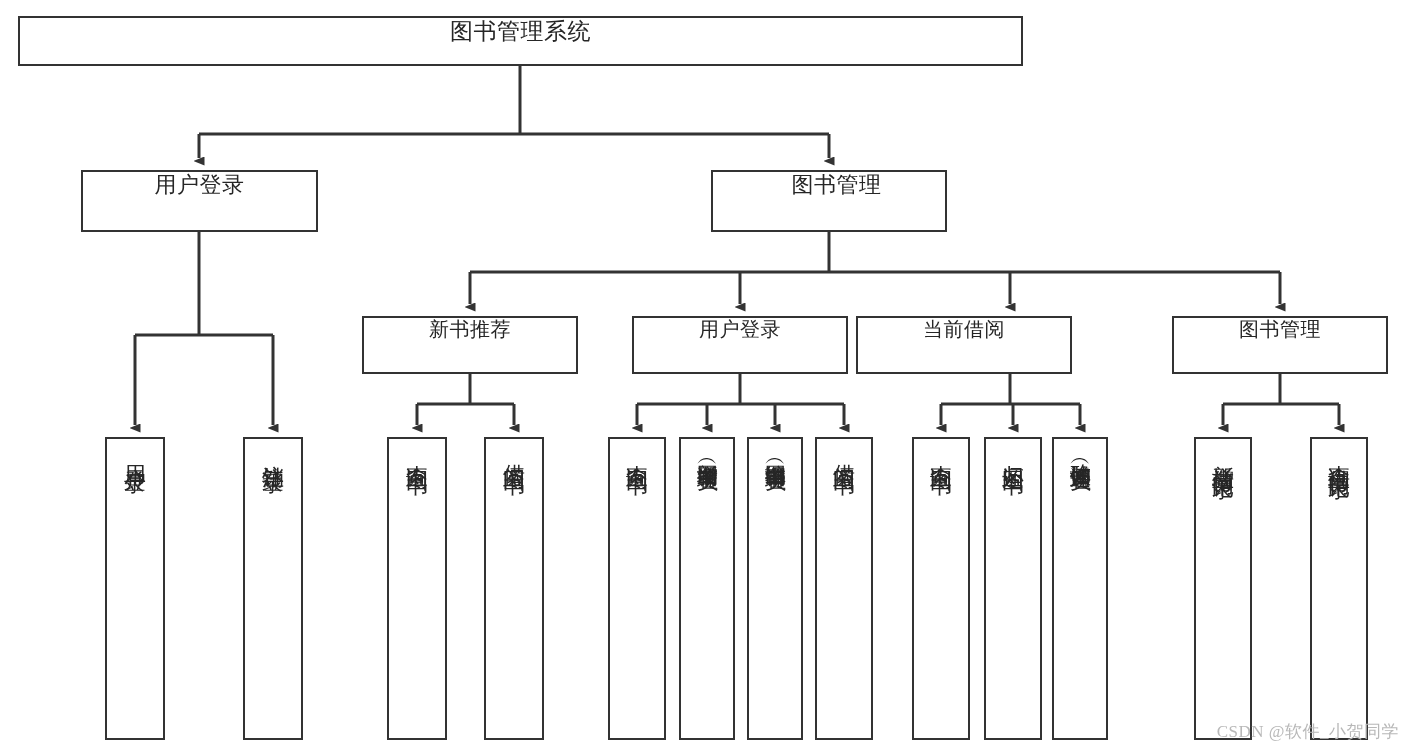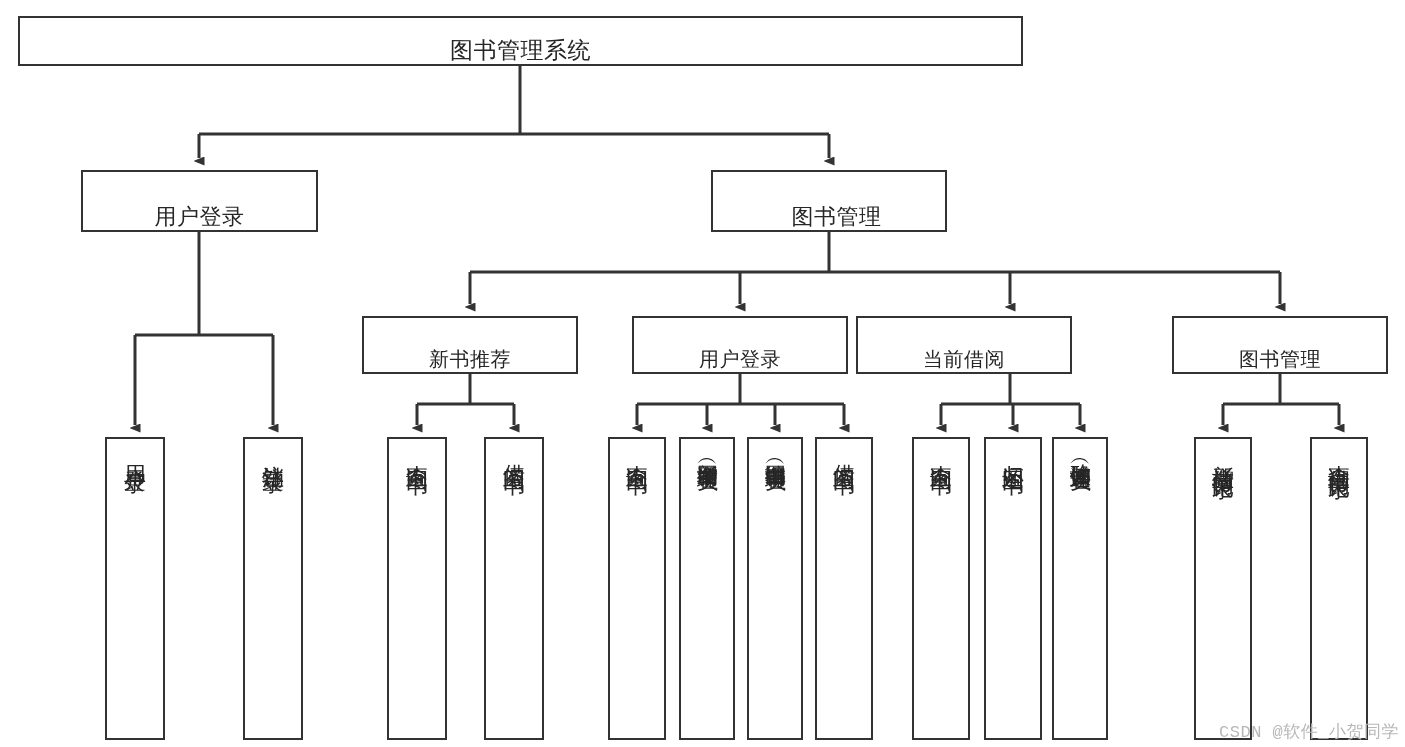--- a/index.html
+++ b/index.html
@@ -28,21 +28,21 @@
     width: 1405px;
     height: 747px;
     pointer-events: none;
   }
   .node {
     position: absolute;
     box-sizing: border-box;
     border: 2px solid #333333;
     background: #ffffff;
     display: flex;
-    align-items: flex-end;
+    align-items: flex-start;
     justify-content: center;
     color: #262626;
     z-index: 3;
   }
   .node-label {
     color: #262626;
     line-height: 1.18;
     white-space: pre;
   }
   
@@ -75,21 +75,21 @@
   }
   #watermark {
     position: absolute;
     right: 6px;
     bottom: 4px;
     font-size: 17px;
     color: #b8b8b8;
     letter-spacing: 0.5px;
     z-index: 6;
     white-space: nowrap;
-    font-family: Liberation Mono, monospace;
+    font-family: Liberation Serif, serif;
   }
 </style>
 </head>
 <body>
 
 <div id="diagram-root" style="background: rgb(255, 255, 255);">
 
   <svg id="edge-layer" width="1405" height="747" viewBox="0 0 1405 747" xmlns="http://www.w3.org/2000/svg">
     <defs>
       <marker id="arrowhead" markerWidth="9" markerHeight="11" refX="1.5" refY="5.5" orient="auto" markerUnits="userSpaceOnUse">

